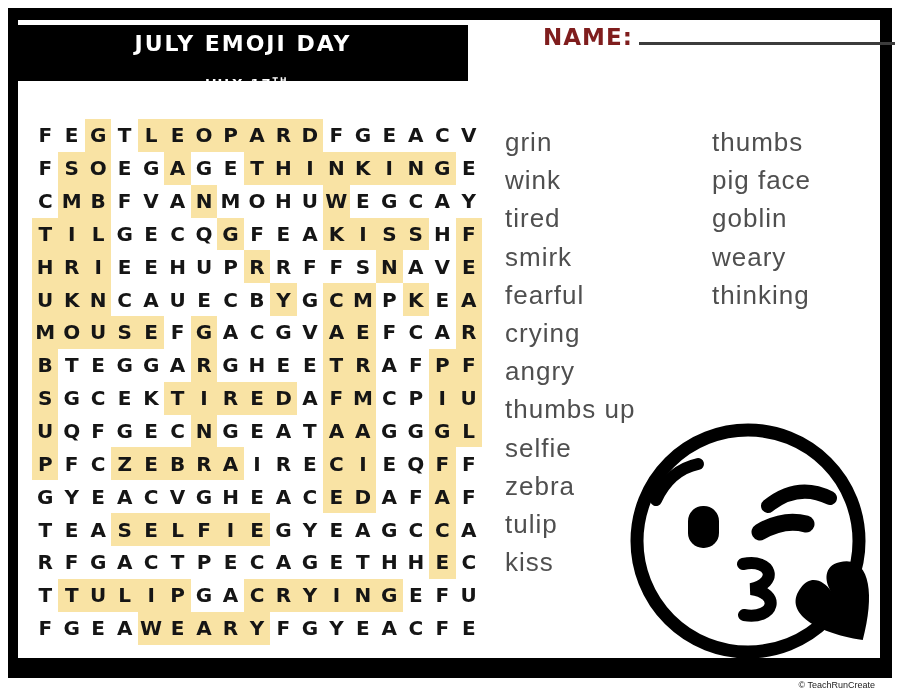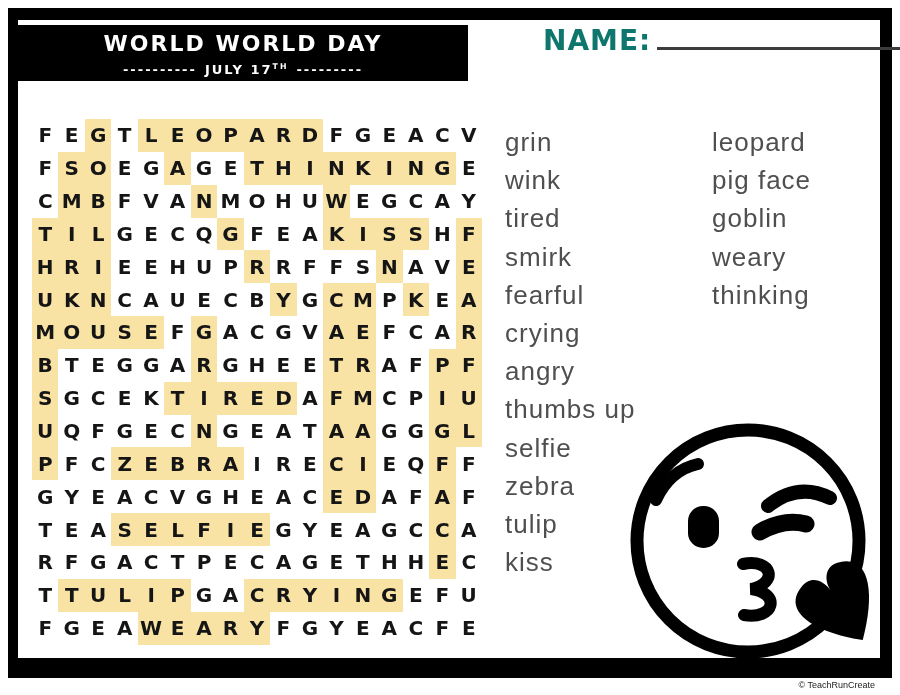--- a/index.html
+++ b/index.html
@@ -9,26 +9,26 @@
   html,body{background:#ffffff;}
   .page{position:relative;width:900px;height:695px;background:#ffffff;overflow:hidden;
         font-family:"DejaVu Sans",sans-serif;}
   .frame{position:absolute;left:8px;top:8px;width:884px;height:670px;
          border-style:solid;border-color:var(--frame);
          border-width:12px 12px 20px 10px;pointer-events:none;}
   .title-box{position:absolute;left:18px;top:25px;width:450px;height:56px;
              background:var(--banner);color:#ffffff;text-align:center;}
   .title-line{margin-top:6px;font-weight:bold;font-size:22px;letter-spacing:2px;
               font-family:"DejaVu Sans",sans-serif;}
-  .subtitle-line{margin-top:6px;font-weight:bold;font-size:13px;letter-spacing:1px;}
+  .subtitle-line{margin-top:20px;font-weight:bold;font-size:13px;letter-spacing:1px;}
   .subtitle-line .dashes{letter-spacing:2px;}
   .subtitle-line .date{margin:0 8px;letter-spacing:2px;}
   .subtitle-line sup{font-size:0.6em;}
   .name-row{position:absolute;left:543px;top:24px;white-space:nowrap;}
-  .name-label{font-size:28px;font-weight:600;letter-spacing:1px;color:#0f766e;}
+  .name-label{font-size:23px;font-weight:600;letter-spacing:1px;color:#7f1d1d;}
   .name-line{display:inline-block;width:256px;height:20px;margin-left:6px;
              border-bottom:3px solid #3c3c3c;}
   .grid{position:absolute;left:32px;top:119px;display:grid;
         grid-template-columns:repeat(17,26.47px);grid-auto-rows:32.85px;}
   .cell{display:flex;align-items:center;justify-content:center;
         font-weight:800;font-size:20px;color:#151515;
         font-family:"DejaVu Sans",sans-serif;}
   .cell.hl{background:var(--hl);}
   .words{position:absolute;list-style:none;}
   .words li{height:38.2px;font-family:Liberation Sans, sans-serif;font-weight:300;
@@ -40,21 +40,21 @@
              font-family:"Liberation Sans",sans-serif;font-size:9px;color:#222;padding-left:11px;}
 </style>
 </head>
 <body>
 
 <div class="page">
 
   <div class="frame"></div>
 
   <div class="title-box">
-    <div class="title-line">WORLD WORLD DAY</div>
+    <div class="title-line">JULY EMOJI DAY</div>
     <div class="subtitle-line">
       <span class="dashes">----------</span><span class="date"><span>JULY 17</span><sup>TH</sup></span><span class="dashes">---------</span>
     </div>
   </div>
 
   <div class="name-row">
     <span class="name-label">NAME:</span><span class="name-line"></span>
   </div>
 
   <div class="grid" id="wordsearch">
@@ -340,21 +340,21 @@
       <li>fearful</li>
       <li>crying</li>
       <li>angry</li>
       <li>thumbs up</li>
       <li>selfie</li>
       <li>zebra</li>
       <li>tulip</li>
       <li>kiss</li>
     </ul>
   <ul class="words words-right" id="words-right">
-      <li>leopard</li>
+      <li>thumbs</li>
       <li>pig face</li>
       <li>goblin</li>
       <li>weary</li>
       <li>thinking</li>
     </ul>
 
   <svg class="emoji" width="256" height="252" viewBox="0 0 256 252">
     <circle cx="126" cy="125" r="111" fill="#ffffff" stroke="#000000" stroke-width="13"></circle>
     <path d="M34,84 Q48,54 76,48" fill="none" stroke="#000000" stroke-width="12" stroke-linecap="round"></path>
     <rect x="66" y="90" width="31" height="42" rx="15" fill="#000000"></rect>

